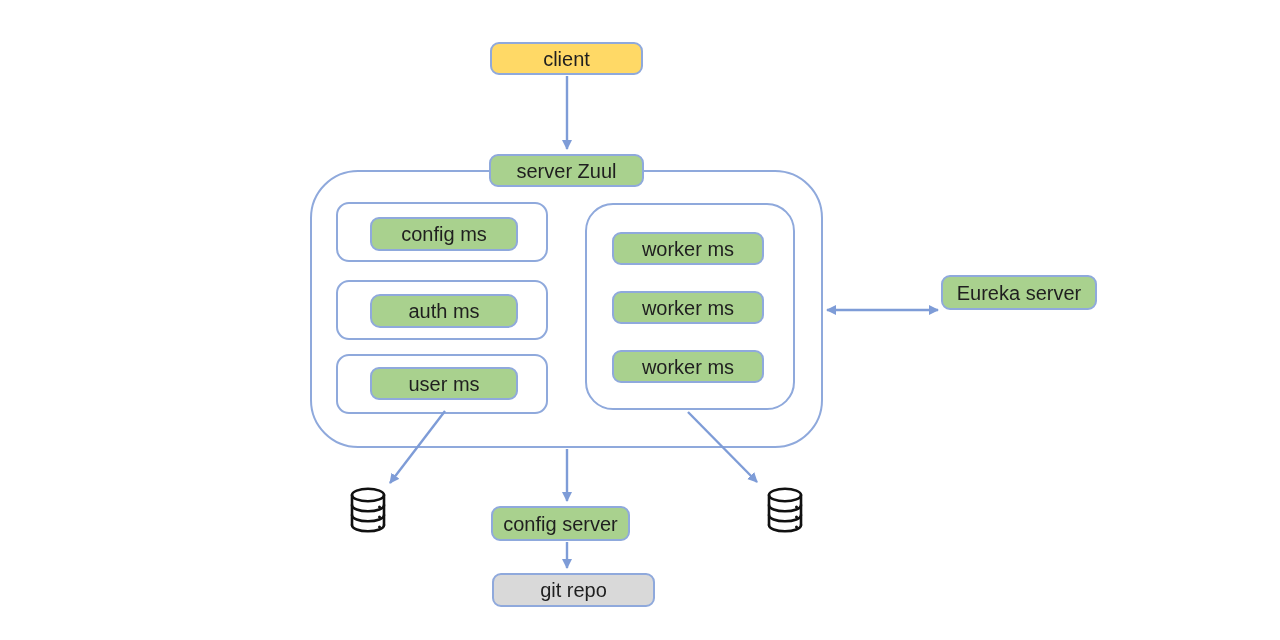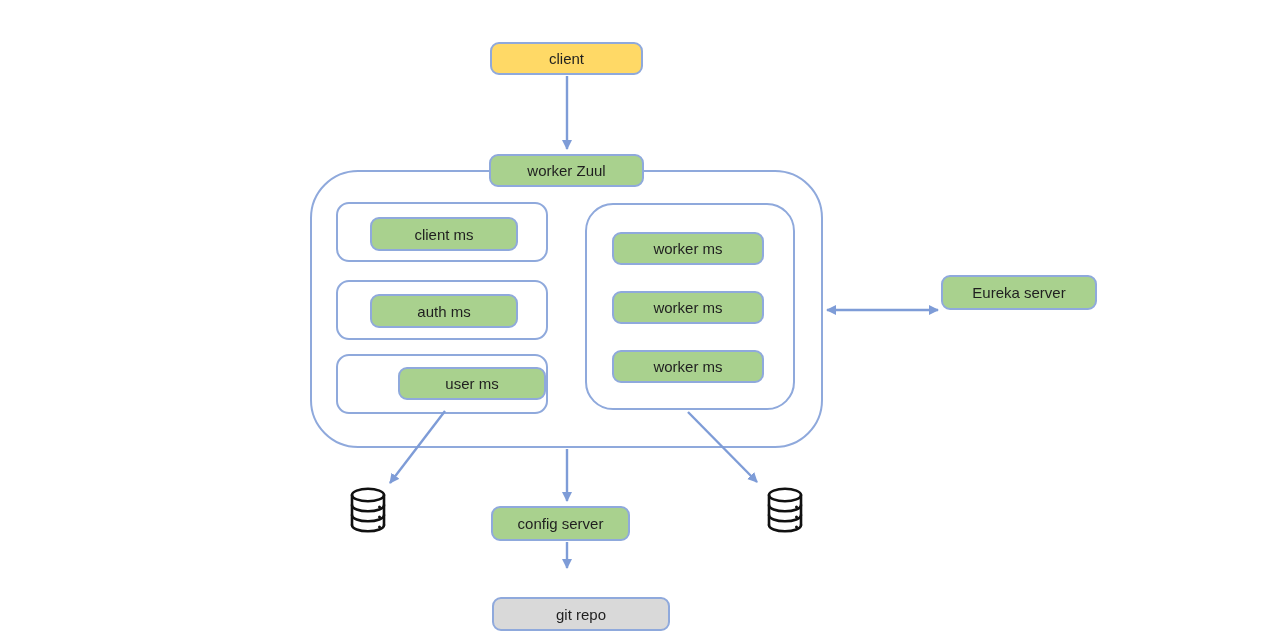--- a/index.html
+++ b/index.html
@@ -6,21 +6,21 @@
   body{
     width:1280px;height:640px;position:relative;overflow:hidden;
     background:#ffffff;
     font-family:"Liberation Sans", sans-serif;
     color:#1f1f1f;
   }
   .stage{position:absolute;inset:0;width:1280px;height:640px;}
   svg.wires{position:absolute;left:0;top:0;z-index:3;pointer-events:none;}
   .node{
     position:absolute;display:flex;align-items:center;justify-content:center;
-    font-size:15px;line-height:1;box-sizing:border-box;
+    font-size:20px;line-height:1;box-sizing:border-box;
     border:2px solid #8FA9DC;border-radius:9px;z-index:4;
   }
   .node.green{background:#A9D18E;}
   .node.yellow{background:#FFD966;}
   .node.gray{background:#D9D9D9;}
   .container-box{
     position:absolute;box-sizing:border-box;background:transparent;
     border:2px solid #8FA9DC;
   }
   .big{left:310px;top:170px;width:513px;height:278px;border-radius:48px;z-index:1;}
@@ -58,32 +58,32 @@
       <path d="M688,412 L757,482" marker-end="url(#ah)"></path>
       <path d="M567,542 L567,568" marker-end="url(#ah)"></path>
     </g>
   </svg>
 
   <div class="node yellow" style="left:490px;top:42px;width:153px;height:33px;">
     <span>client</span>
   </div>
 
   <div class="node green" style="left:489px;top:154px;width:155px;height:33px;">
-    <span>worker Zuul</span>
+    <span>server Zuul</span>
   </div>
 
   <div class="node green" style="left:370px;top:217px;width:148px;height:34px;">
-    <span>client ms</span>
+    <span>config ms</span>
   </div>
 
-  <div class="node green" style="left:370px;top:294px;width:148px;height:34px;">
+  <div class="node green" style="left:370px;top:294px;width:148px;height:34px;border-radius:10px;">
     <span>auth ms</span>
   </div>
 
-  <div class="node green" style="left:370px;top:367px;width:148px;height:33px;margin-left:28px;">
+  <div class="node green" style="left:370px;top:367px;width:148px;height:33px;">
     <span>user ms</span>
   </div>
 
   <div class="node green" style="left:612px;top:232px;width:152px;height:33px;">
     <span>worker ms</span>
   </div>
 
   <div class="node green" style="left:612px;top:291px;width:152px;height:33px;">
     <span>worker ms</span>
   </div>
@@ -93,21 +93,21 @@
   </div>
 
   <div class="node green" style="left:941px;top:275px;width:156px;height:35px;">
     <span>Eureka server</span>
   </div>
 
   <div class="node green" style="left:491px;top:506px;width:139px;height:35px;">
     <span>config server</span>
   </div>
 
-  <div class="node gray" style="left:492px;top:573px;width:178px;height:34px;margin-top:24px;">
+  <div class="node gray" style="left:492px;top:573px;width:163px;height:34px;">
     <span>git repo</span>
   </div>
 
   <svg class="dbicon" style="left:348px;top:486px;" width="40" height="48" viewBox="0 0 40 48">
     <g stroke="#111111" stroke-width="2.6" fill="none" stroke-linecap="round">
       <ellipse cx="20" cy="9" rx="16" ry="6.2"></ellipse>
       <path d="M4,9 L4,39"></path>
       <path d="M36,9 L36,39"></path>
       <path d="M4,39 C4,42.6 11,45.3 20,45.3 C29,45.3 36,42.6 36,39"></path>
       <path d="M4,19 C4,22.6 11,25.3 20,25.3 C29,25.3 36,22.6 36,19"></path>

